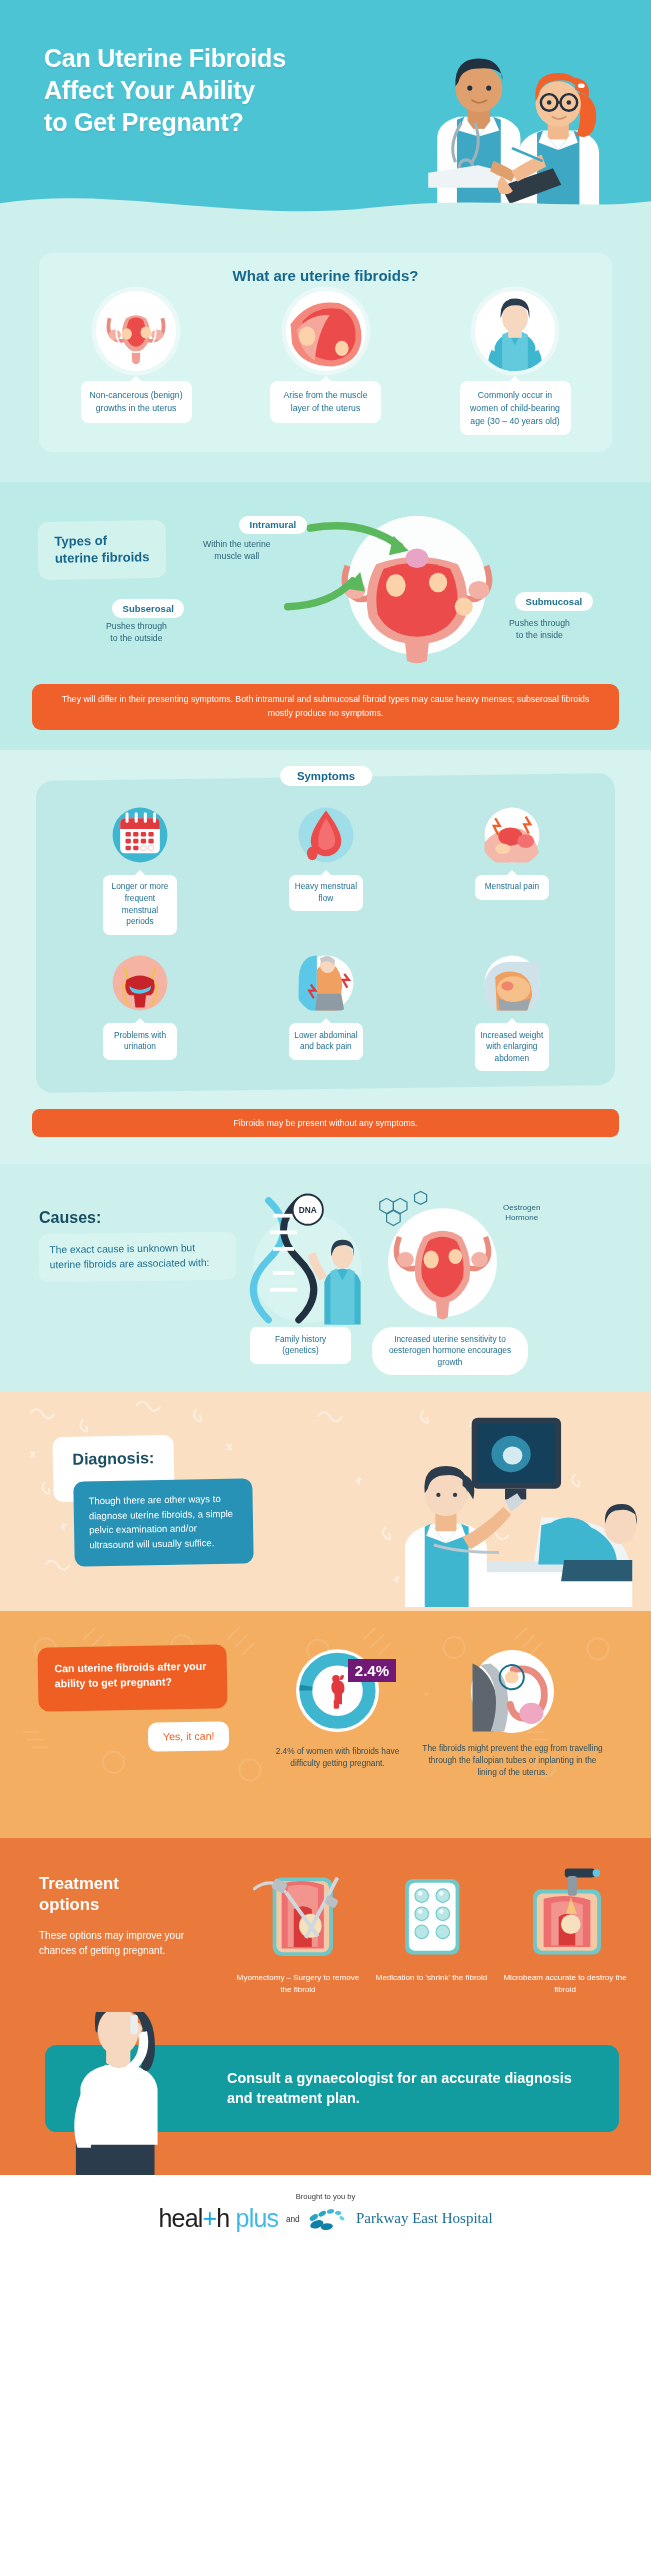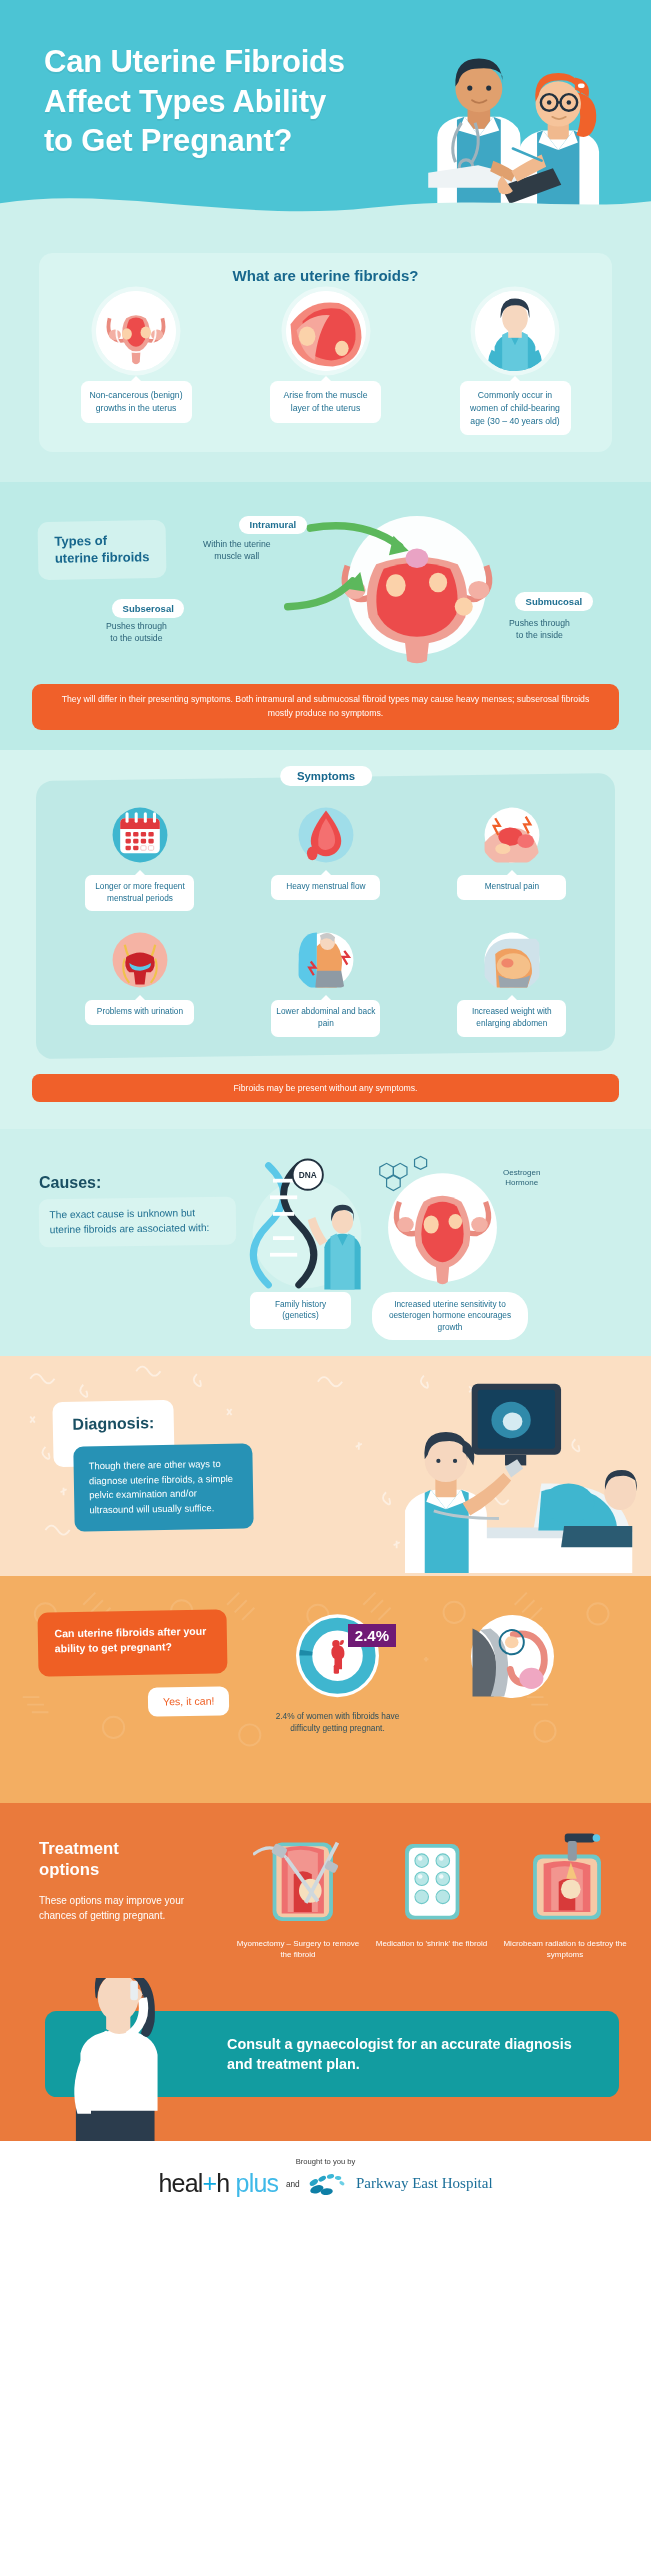--- a/index.html
+++ b/index.html
@@ -14,21 +14,21 @@
   
   .hero {
     position: relative;
     background: #4cc4d4;
     height: 227px;
     overflow: hidden;
   }
   .hero h1 {
     position: absolute;
     left: 44px; top: 42px;
-    font-size: 31px;
+    font-size: 25px;
     line-height: 1.28;
     font-weight: bold;
     color: #ffffff;
     letter-spacing: -0.2px;
     text-shadow: 0 1.5px 0 rgba(0,0,0,0.05);
     z-index: 3;
   }
   .hero-wave {
     position: absolute;
     left: -7.6px; bottom: -4.5px; width: 666px; height: 53px;
@@ -177,21 +177,21 @@
   }
   .sym-cap {
     background: #ffffff;
     border-radius: 6.8px;
     padding: 6.8px 4.5px;
     margin-top: 7.6px;
     text-align: center;
     font-size: 8.3px;
     line-height: 1.4;
     color: #1f6f91;
-    width: 109px;
+    width: 74px;
     position: relative;
   }
   .sym-cap::before {
     content: "";
     position: absolute;
     top: -4.5px; left: 50%; margin-left: -5.3px;
     border-left: 5.3px solid transparent;
     border-right: 5.3px solid transparent;
     border-bottom: 5.3px solid #ffffff;
   }
@@ -359,21 +359,21 @@
   .pk-text { font-size: 15px; color: #1b6f99; font-family: "Liberation Serif", serif; }
 </style>
 </head>
 <body>
 
 <div class="page">
 
   <div class="hero">
     <h1>
       <span>Can Uterine Fibroids</span><br>
-      <span>Affect Types Ability</span><br>
+      <span>Affect Your Ability</span><br>
       <span>to Get Pregnant?</span>
     </h1>
 
     <svg class="docs" width="197" height="189" viewBox="0 0 260 250">
 
       <g>
         <path d="M12,250 L12,160 Q12,140 40,132 L95,132 Q122,140 122,160 L122,250 Z" fill="#ffffff"></path>
         <rect x="52" y="118" width="30" height="30" fill="#d99464"></rect>
         <path d="M48,132 L67,158 L86,132 L96,136 L96,250 L38,250 L38,136 Z" fill="#3ea7c4"></path>
         <path d="M48,132 L67,158 L40,150 Z" fill="#ffffff"></path>
@@ -820,20 +820,21 @@
     <div class="preg-col" style="left:418px; width:189px;">
       <svg width="89" height="89" viewBox="0 0 118 118" style="margin:0 auto; display:block;">
         <circle cx="59" cy="59" r="55" fill="#ffffff"></circle>
         <path d="M6,22 Q26,30 36,58 Q42,88 34,112 L6,112 Z" fill="#5d666e"></path>
         <path d="M30,22 Q48,34 52,58 Q56,86 48,112 L30,112 Q40,86 36,58 Q32,36 16,24 Z" fill="#b8c0c6"></path>
         <path d="M60,30 Q90,24 100,52 Q106,82 82,94 Q60,98 56,76" fill="none" stroke="#e98b7f" stroke-width="9" stroke-linecap="round"></path>
         <ellipse cx="84" cy="88" rx="16" ry="14" fill="#efa7c2"></ellipse>
         <ellipse cx="58" cy="40" rx="9" ry="8" fill="#fbd2aa"></ellipse>
         <circle cx="58" cy="40" r="16" fill="none" stroke="#1b6e8c" stroke-width="2.6"></circle>
       </svg>
+      <div class="preg-cap">The fibroids might prevent the egg from travelling through the fallopian tubes or inplanting in the lining of the uterus.</div>
     </div>
   </div>
 
   <div class="sec-treat">
     <div class="treat-left">
       <div class="treat-title">
         <span>Treatment</span><br>
         <span>options</span>
       </div>
       <div class="treat-sub">These options may improve your chances of getting pregnant.</div>
@@ -885,21 +886,21 @@
           <rect x="21" y="35" width="80" height="76" rx="8" fill="#f6c9a6"></rect>
           <path d="M30,42 Q60,34 92,44 L92,106 L30,106 Z" fill="#ee6f6f"></path>
           <path d="M40,48 Q61,42 82,50 L82,104 L40,104 Z" fill="#f2958f"></path>
           <path d="M50,66 Q61,58 72,66 L72,104 L50,104 Z" fill="#d83a3a"></path>
           <ellipse cx="66" cy="76" rx="13" ry="13" fill="#f6e0be"></ellipse>
           <rect x="58" y="2" width="40" height="12" rx="4" fill="#2b3c4d"></rect>
           <rect x="62" y="12" width="12" height="26" rx="3" fill="#8e9aa4"></rect>
           <path d="M66,40 L60,62 L74,62 Z" fill="#f5d776" opacity="0.75"></path>
           <circle cx="100" cy="8" r="5" fill="#5bc8e8"></circle>
         </svg>
-        <div class="treat-cap">Microbeam radiation to destroy the symptoms</div>
+        <div class="treat-cap">Microbeam accurate to destroy the fibroid</div>
       </div>
     </div>
   </div>
 
   <div class="sec-consult">
     <div class="consult-card">Consult a gynaecologist for an accurate diagnosis and treatment plan.</div>
     <svg class="lady" width="144" height="189" viewBox="0 0 190 250">
       <path d="M38,250 L38,196 L142,196 L142,250 Z" fill="#2b3c4d"></path>
       <path d="M44,250 L44,130 Q50,104 86,100 L108,100 Q142,106 146,132 L146,206 L44,206 Z" fill="#ffffff"></path>
       <path d="M78,98 L78,78 L110,78 L110,100 Q94,110 78,98 Z" fill="#f6d7bf"></path>

